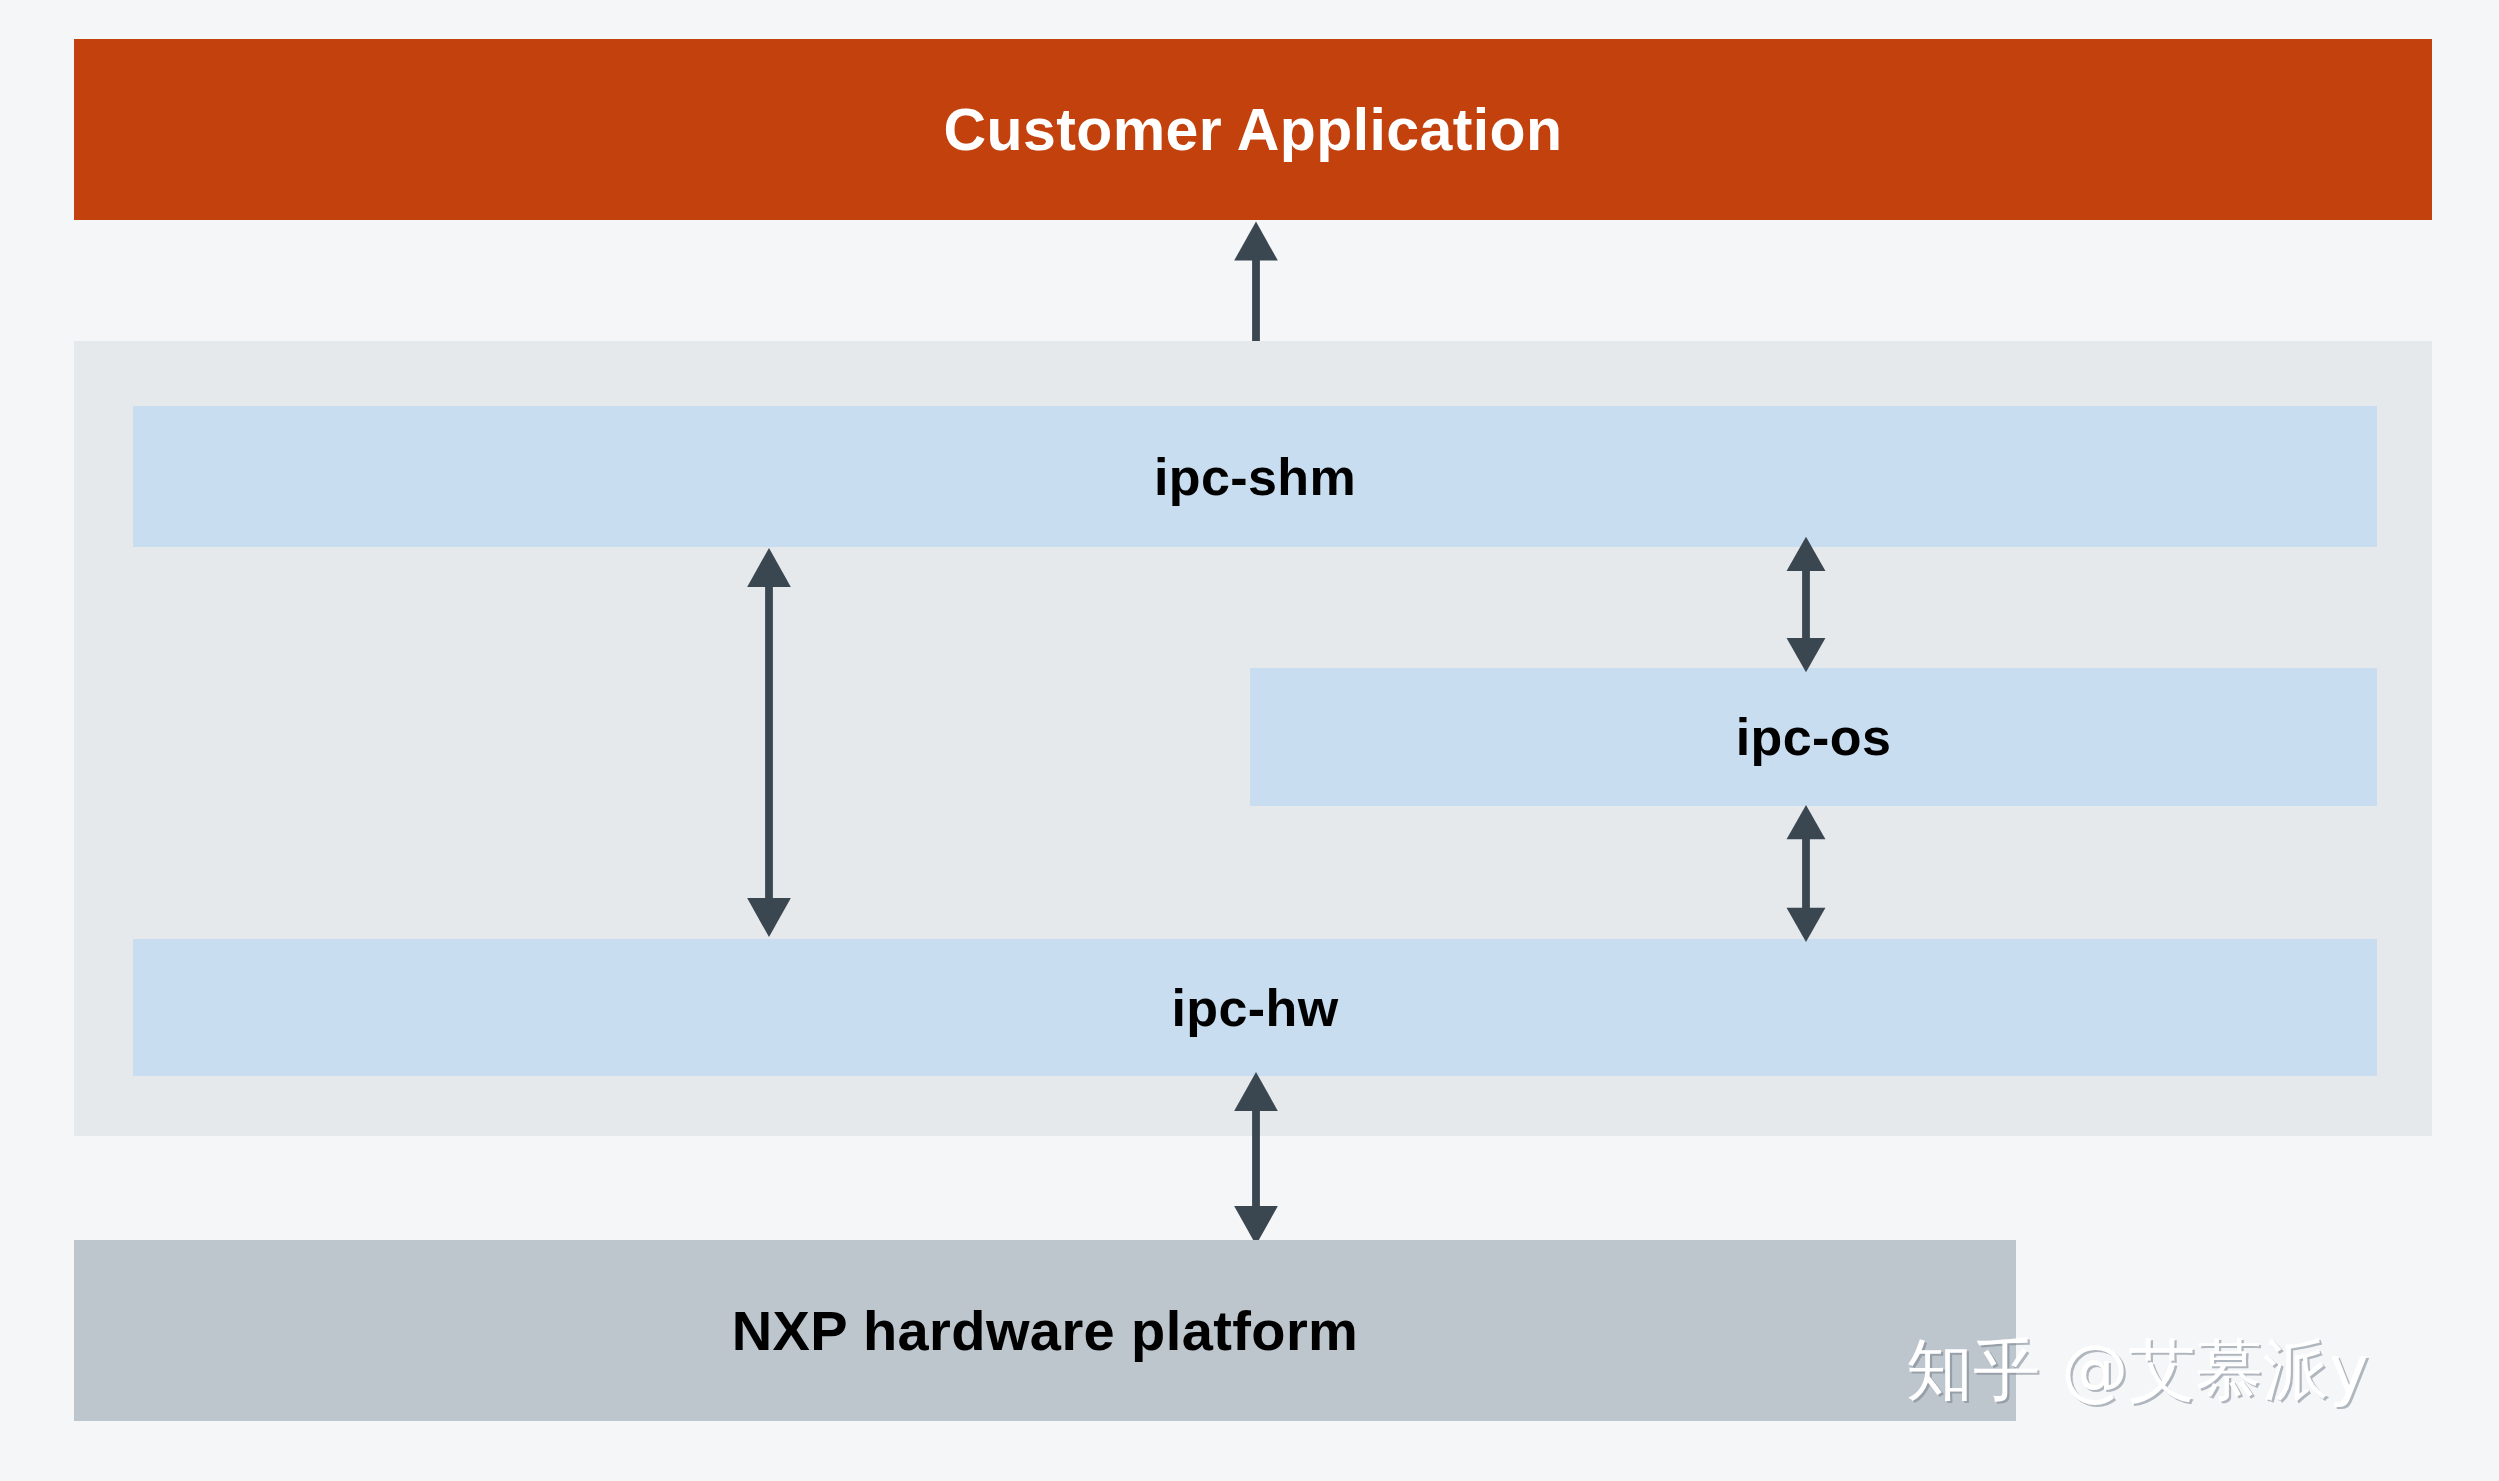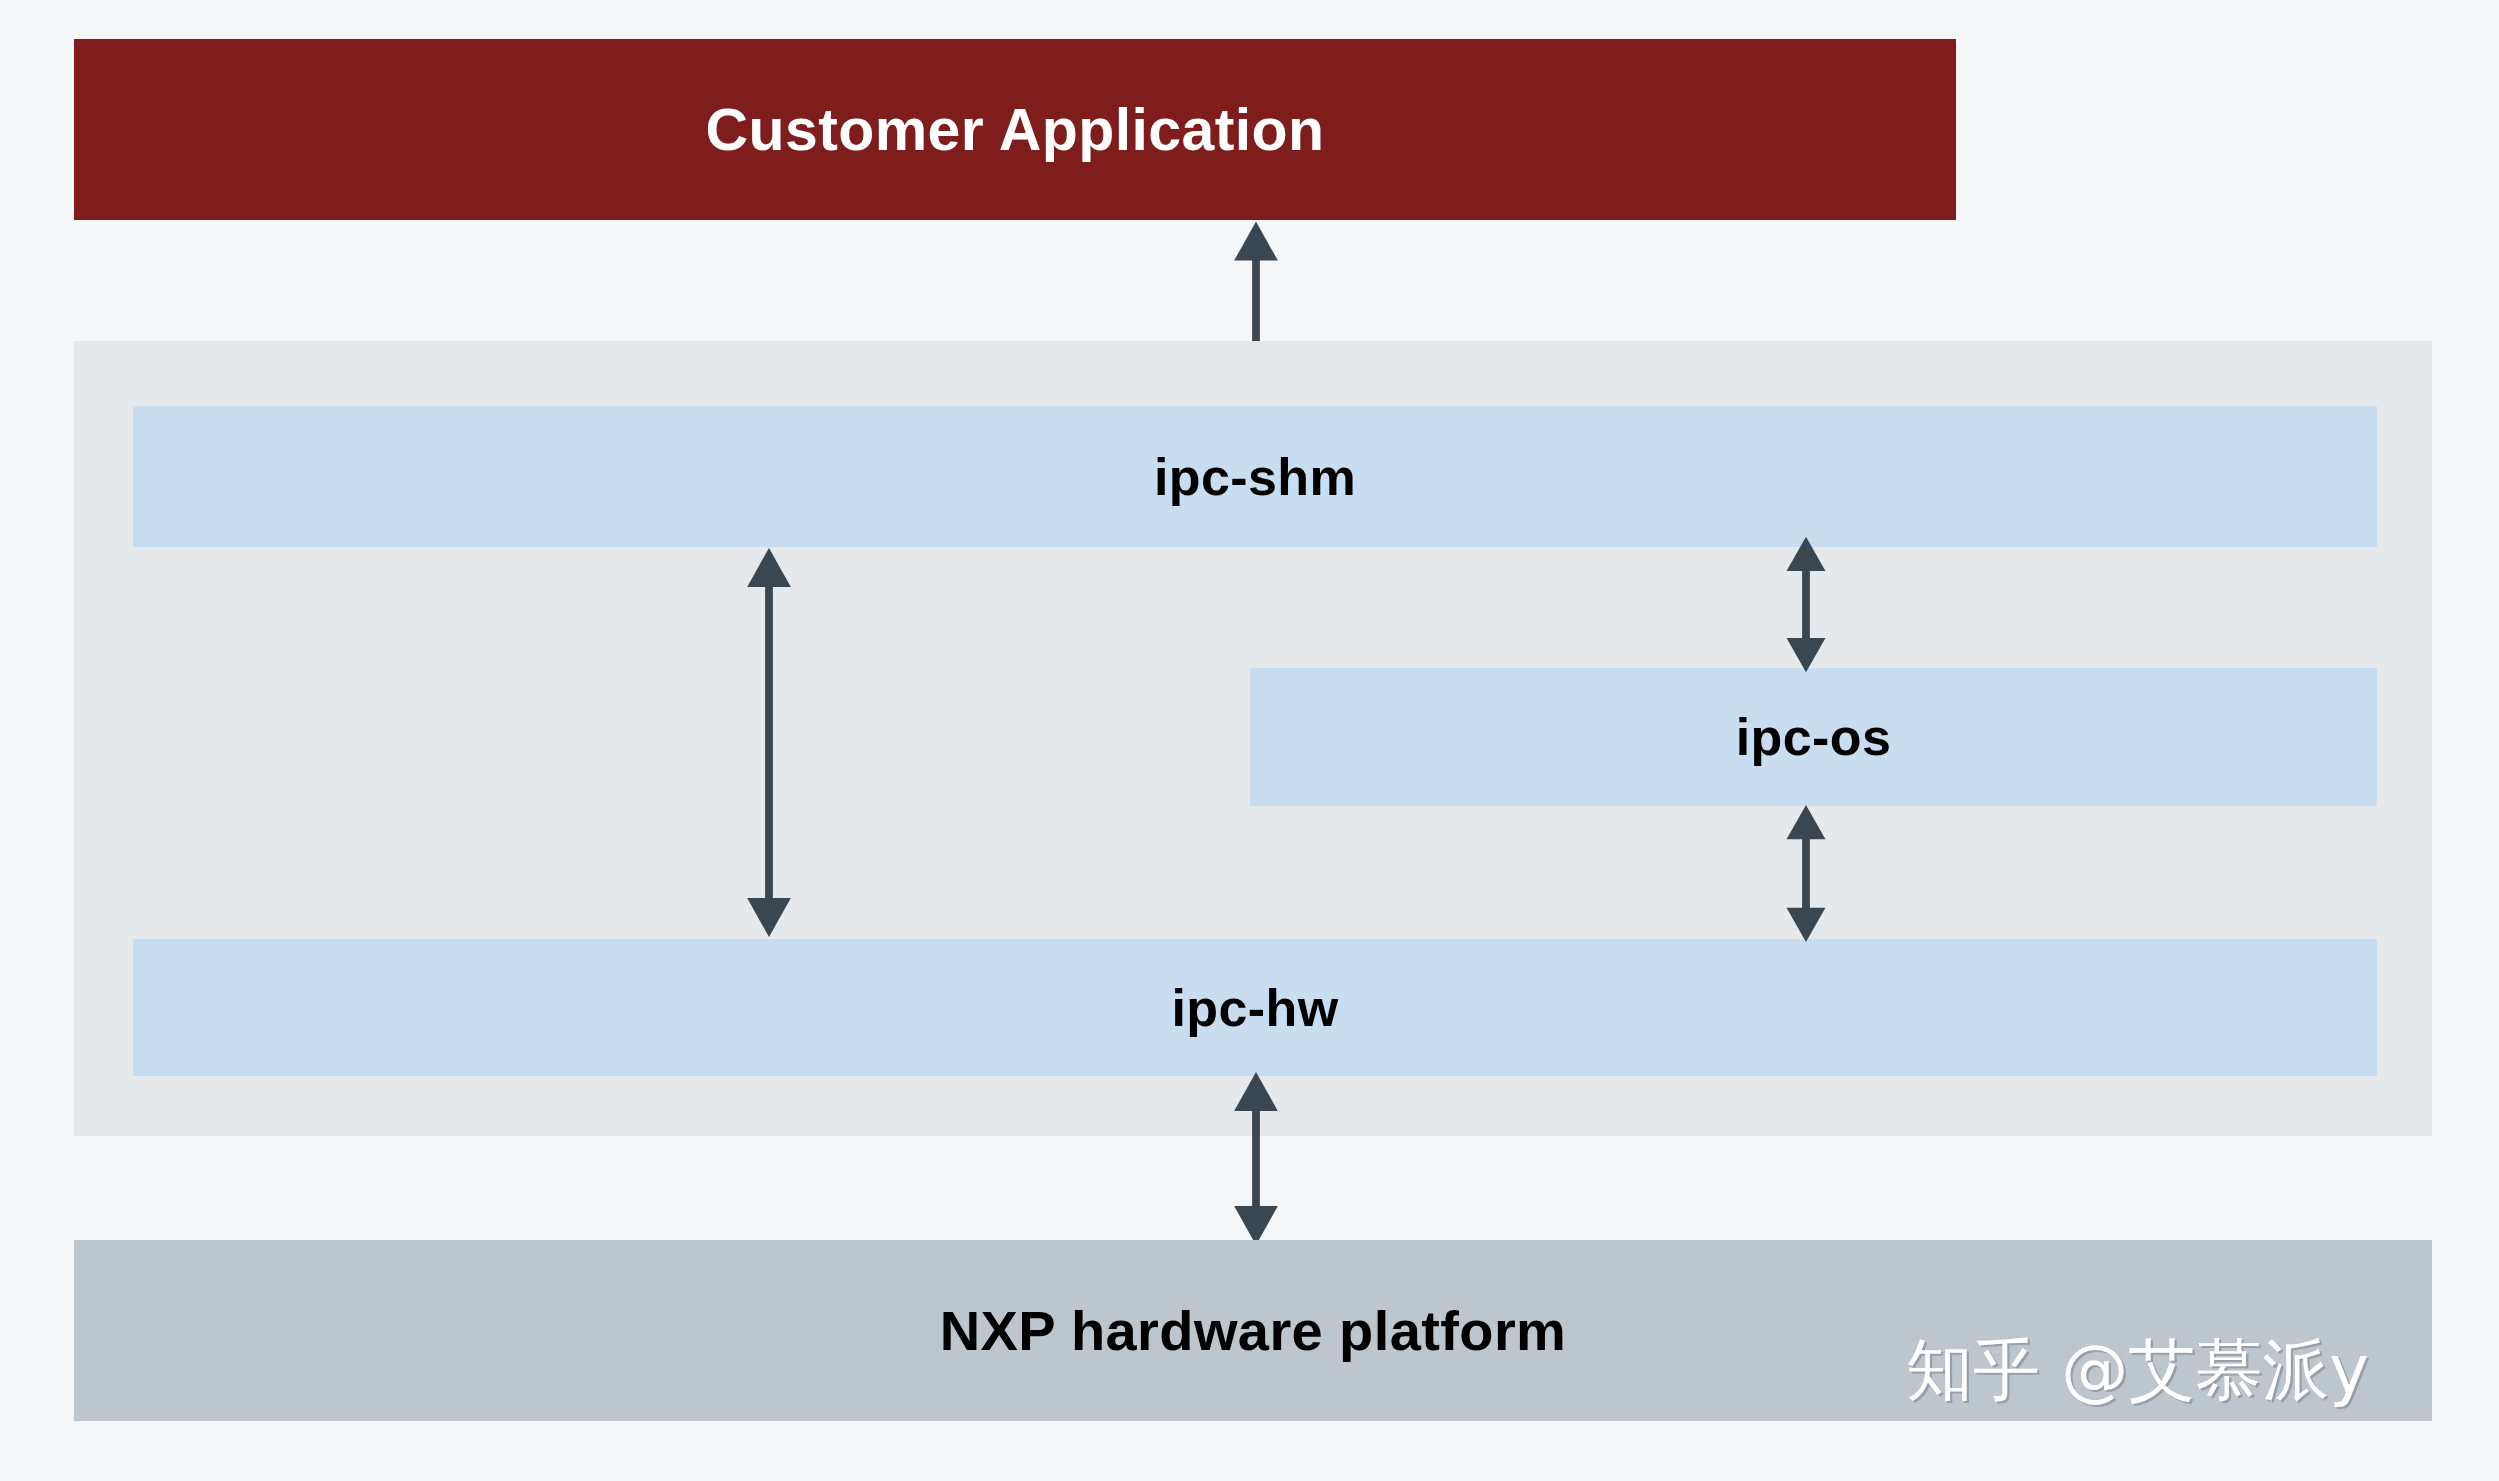--- a/index.html
+++ b/index.html
@@ -27,23 +27,23 @@
   .layer-label {
     font-weight: bold;
     letter-spacing: 0.4px;
     white-space: nowrap;
   }
 
   
   #app-bar {
     left: 74px;
     top: 39px;
-    width: 1882px;
+    width: 2358px;
     height: 181px;
-    background: #7f1d1d;
+    background: #c2410c;
     justify-content: center;
   }
   #app-bar .layer-label {
     color: #ffffff;
     font-size: 59px;
   }
 
   
   #middle-panel {
     left: 74px;
@@ -85,21 +85,21 @@
     left: 59px;
     top: 598px;
     width: 2244px;
     height: 137px;
   }
 
   
   #hw-bar {
     left: 74px;
     top: 1240px;
-    width: 2358px;
+    width: 1942px;
     height: 181px;
     background: #bdc5cd;
   }
   #hw-bar .layer-label {
     color: #000000;
     font-size: 56px;
   }
 
   
   .arrow {

